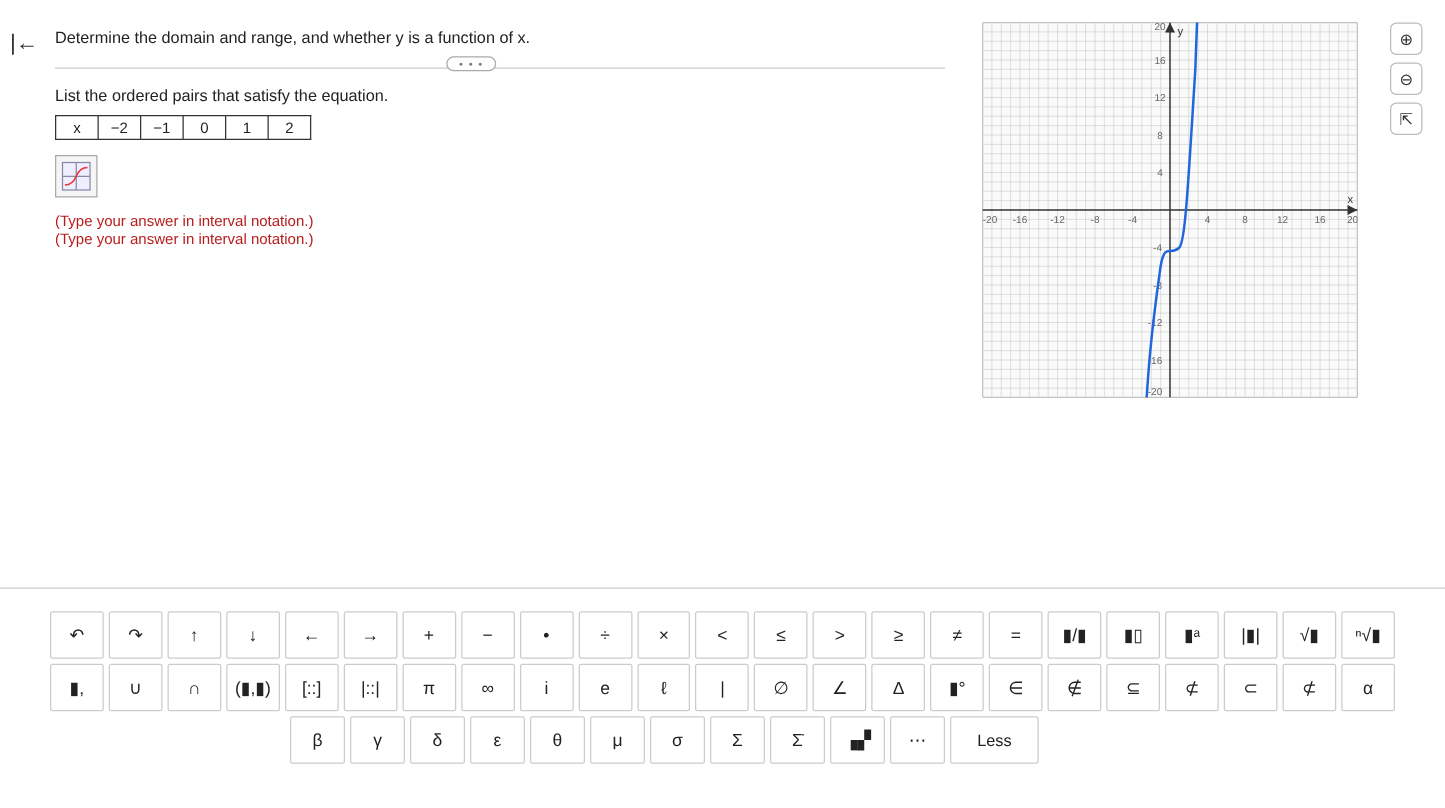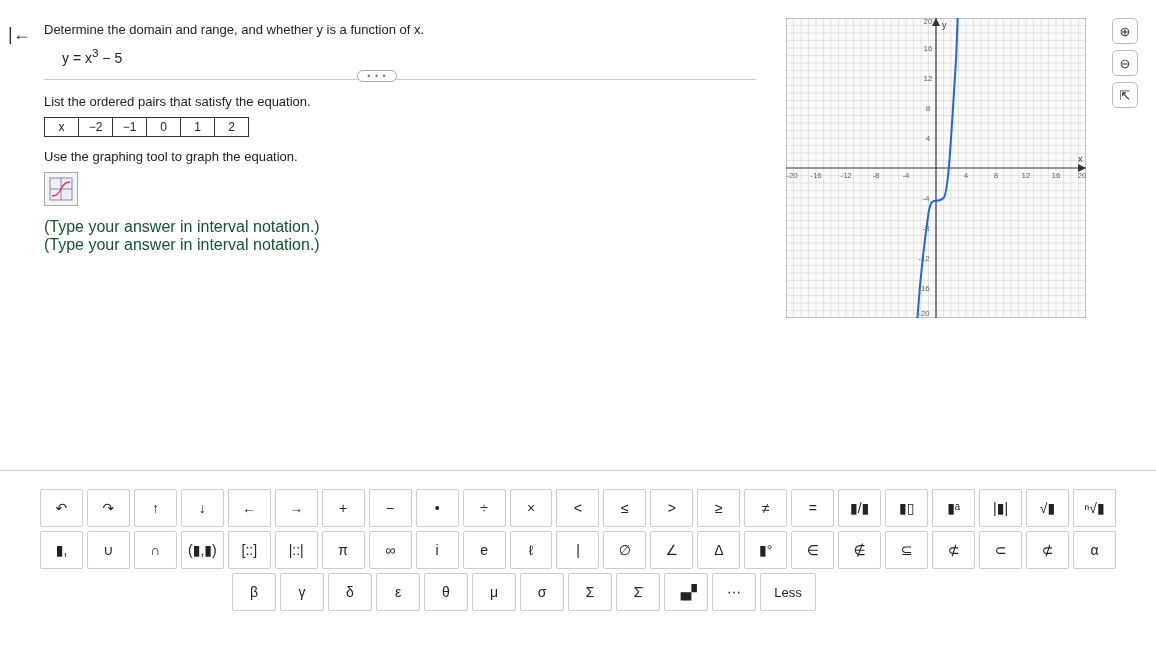--- a/index.html
+++ b/index.html
@@ -12,58 +12,54 @@
 .div{border-bottom:1px solid #ccc;margin:14px 0;position:relative}
 .divc{position:absolute;left:44%;top:-9px;background:#fff;border:1px solid #aaa;border-radius:9px;padding:0 9px;font-size:9px;color:#777;cursor:pointer;letter-spacing:1px}
 .sub{margin:0 0 8px 0}
 .tbl{border-collapse:collapse;margin-bottom:12px}
 .tbl td{border:1px solid #333;padding:2px 8px;text-align:center;min-width:34px;font-size:12px}
 .gt{width:34px;height:34px;border:1px solid #aaa;display:flex;align-items:center;justify-content:center;cursor:pointer;margin-bottom:12px;background:#f5f5f5}
 .gt svg{width:26px;height:26px}
 .hl{background:#c8e6ff;padding:0 3px}
 .inp{display:inline-block;border:1px solid #444;width:24px;height:16px;vertical-align:middle;position:relative}
 .inp::after{content:"";position:absolute;right:2px;bottom:-2px;width:8px;height:8px;border-right:2px solid #333;border-bottom:2px solid #333;transform:rotate(-45deg) scale(.5)}
-.hint{font-size:16px;color:#14532d}
+.hint{font-size:12px;color:#b91c1c}
 .rt{width:380px;position:relative;padding-top:18px}
 .rtbtns{position:absolute;right:18px;top:18px;display:flex;flex-direction:column;gap:6px}
 .rbtn{width:26px;height:26px;border:1px solid #bbb;border-radius:5px;background:#fff;display:flex;align-items:center;justify-content:center;cursor:pointer;font-size:13px;color:#333}
 .graph{width:300px;height:300px;margin-left:10px}
 .kb{position:absolute;bottom:0;left:0;right:0;height:176px;border-top:1px solid #ccc;padding:18px 40px 18px 40px;background:#fff}
 .kr{display:flex;gap:4px;margin-bottom:4px}
 .k{width:44px;height:38px;border:1px solid #ccc;background:#fff;display:flex;align-items:center;justify-content:center;font-size:14px;cursor:pointer;border-radius:2px}
-.k.w{width:56px;font-size:13px}
+.k.w{width:71px;font-size:13px}
 .kr3{margin-left:192px}
 </style>
 </head>
 <body>
 
 <div class="top">
   <div class="left">
     <div class="back">|←</div>
     <div class="q">Determine the domain and range, and whether y is a function of x.</div>
-    <div class="eq">
-      <span>y = x</span><sup>3</sup><span> − 5</span>
-    </div>
     <div class="div">
         <div class="divc">• • •</div>
       </div>
     <div class="sub">List the ordered pairs that satisfy the equation.</div>
     <table class="tbl">
       <tbody>
           <tr>
         <td>x</td>
             <td>−2</td>
             <td>−1</td>
             <td>0</td>
             <td>1</td>
             <td>2</td>
       </tr>
     </tbody>
       </table>
-    <div class="sub">Use the graphing tool to graph the equation.</div>
     <div class="gt">
       <svg viewBox="0 0 26 26">
           <rect x="2" y="2" width="22" height="22" fill="#eef" stroke="#88a"></rect>
           <line x1="13" y1="2" x2="13" y2="24" stroke="#88a"></line>
           <line x1="2" y1="13" x2="24" y2="13" stroke="#88a"></line>
           <path d="M4 20 Q10 20 13 13 Q16 6 22 6" stroke="#e33" fill="none" stroke-width="1.3"></path>
         </svg>
     </div>
     <div class="hint">(Type your answer in interval notation.)</div>
     <div class="hint">(Type your answer in interval notation.)</div>

